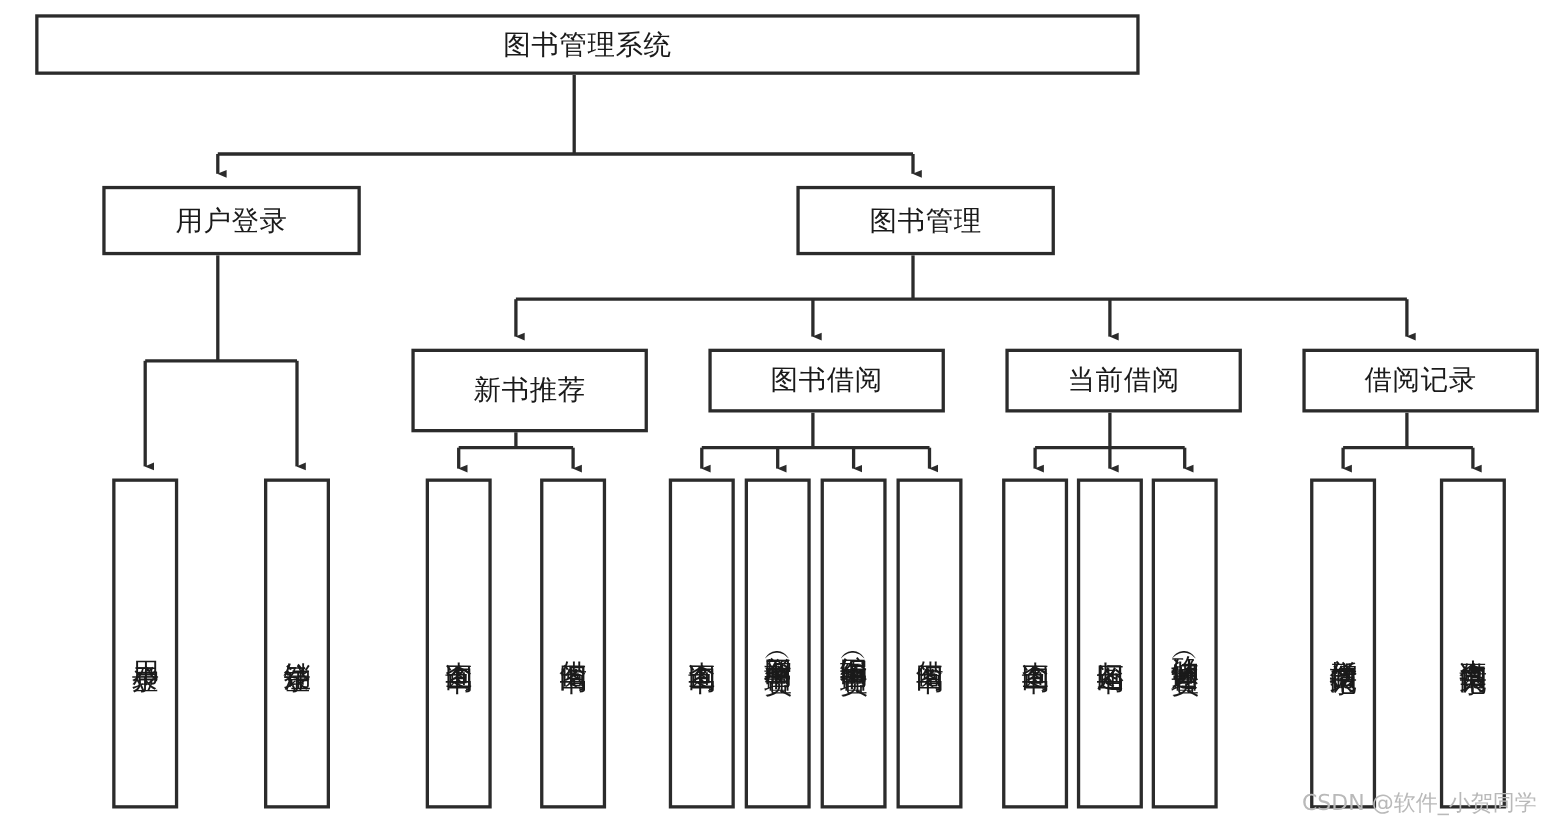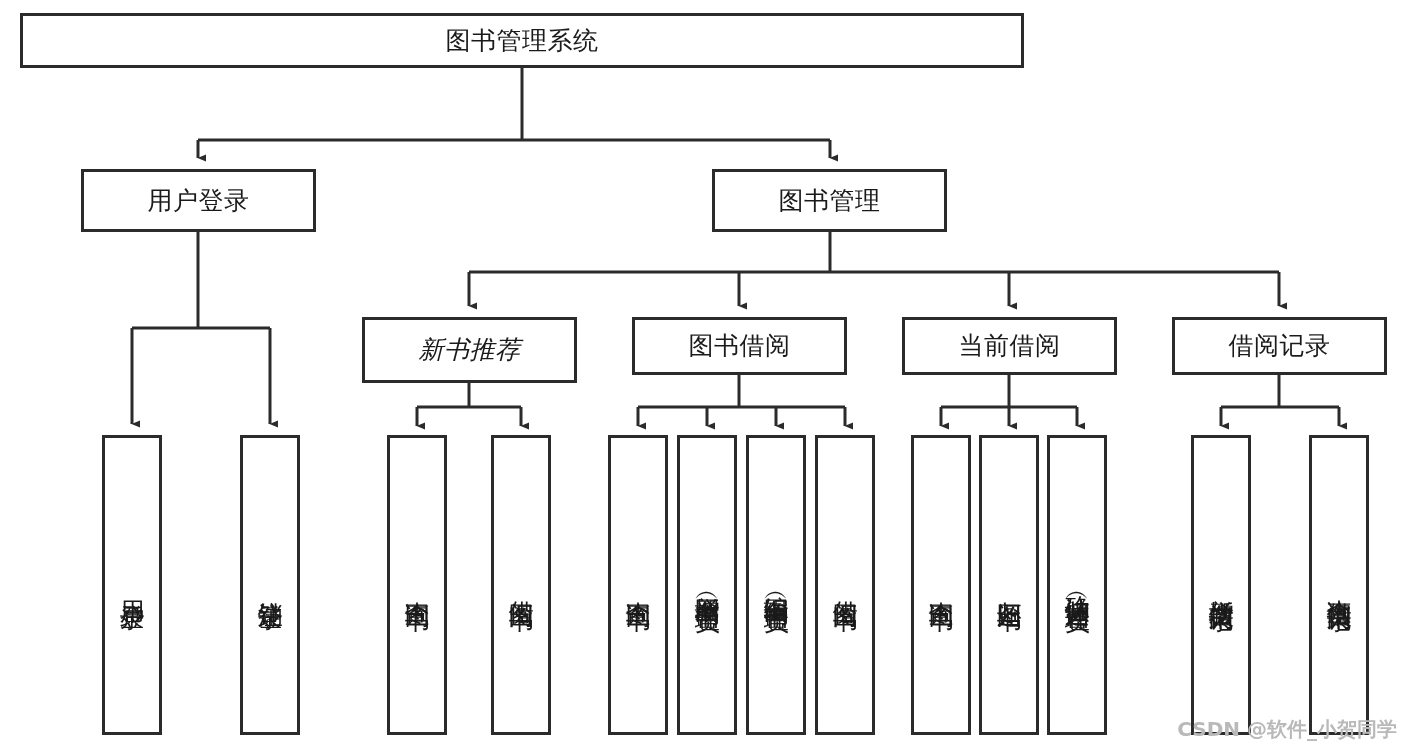--- a/index.html
+++ b/index.html
@@ -25,20 +25,21 @@
     height: 747px;
   }
   .node-box {
     position: absolute;
     box-sizing: border-box;
     background: #ffffff;
     border: 3px solid #2b2b2b;
     display: flex;
     align-items: center;
     justify-content: center;
+    margin-left: 12px;
   }
   .node-label-h {
     font-size: 25px;
     line-height: 1.1;
     color: #1a1a1a;
     letter-spacing: 0.5px;
     white-space: nowrap;
     font-family: "DejaVu Sans", "Liberation Sans", sans-serif;
   }
   .leaf-box {
@@ -62,21 +63,20 @@
     font-family: "DejaVu Sans", "Liberation Sans", sans-serif;
   }
   #watermark {
     position: absolute;
     right: 8px;
     bottom: 4px;
     font-size: 20px;
     color: #b9b9b9;
     white-space: nowrap;
     font-family: "DejaVu Sans", "Liberation Sans", sans-serif;
-    font-weight: bold;
   }
 </style>
 </head>
 <body>
 
 <div id="stage">
 
   <svg id="diagram-svg" viewBox="0 0 1405 747" xmlns="http://www.w3.org/2000/svg">
     <defs>
       <marker id="arrowhead" markerWidth="9" markerHeight="9" refX="4" refY="8" orient="auto" markerUnits="userSpaceOnUse">
@@ -132,21 +132,21 @@
     <span class="node-label-h">图书管理系统</span>
   </div>
 
   <div class="node-box" style="left:81px;top:169px;width:235px;height:63px;">
     <span class="node-label-h">用户登录</span>
   </div>
   <div class="node-box" style="left:712px;top:169px;width:235px;height:63px;">
     <span class="node-label-h">图书管理</span>
   </div>
 
-  <div class="node-box" style="left:362px;top:317px;width:215px;height:66px;font-style:italic;">
+  <div class="node-box" style="left:362px;top:317px;width:215px;height:76px;">
     <span class="node-label-h">新书推荐</span>
   </div>
   <div class="node-box" style="left:902px;top:317px;width:215px;height:58px;">
     <span class="node-label-h">当前借阅</span>
   </div>
   <div class="node-box" style="left:632px;top:317px;width:215px;height:58px;">
     <span class="node-label-h">图书借阅</span>
   </div>
   <div class="node-box" style="left:1172px;top:317px;width:215px;height:58px;align-items:center;">
     <span class="node-label-h">借阅记录</span>

